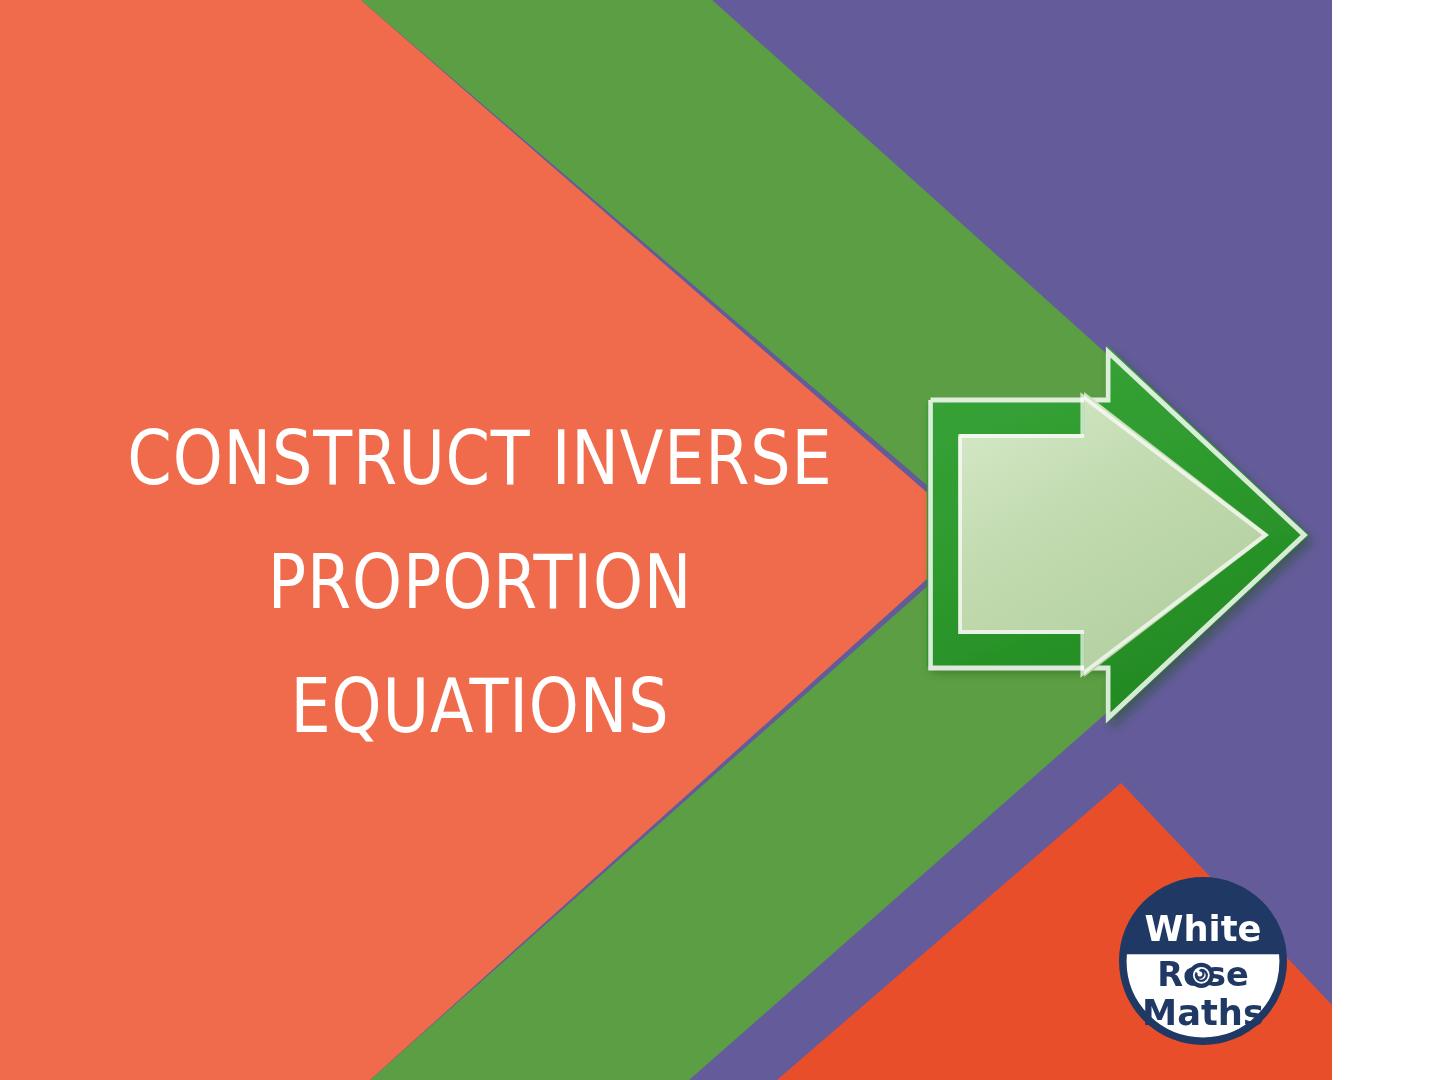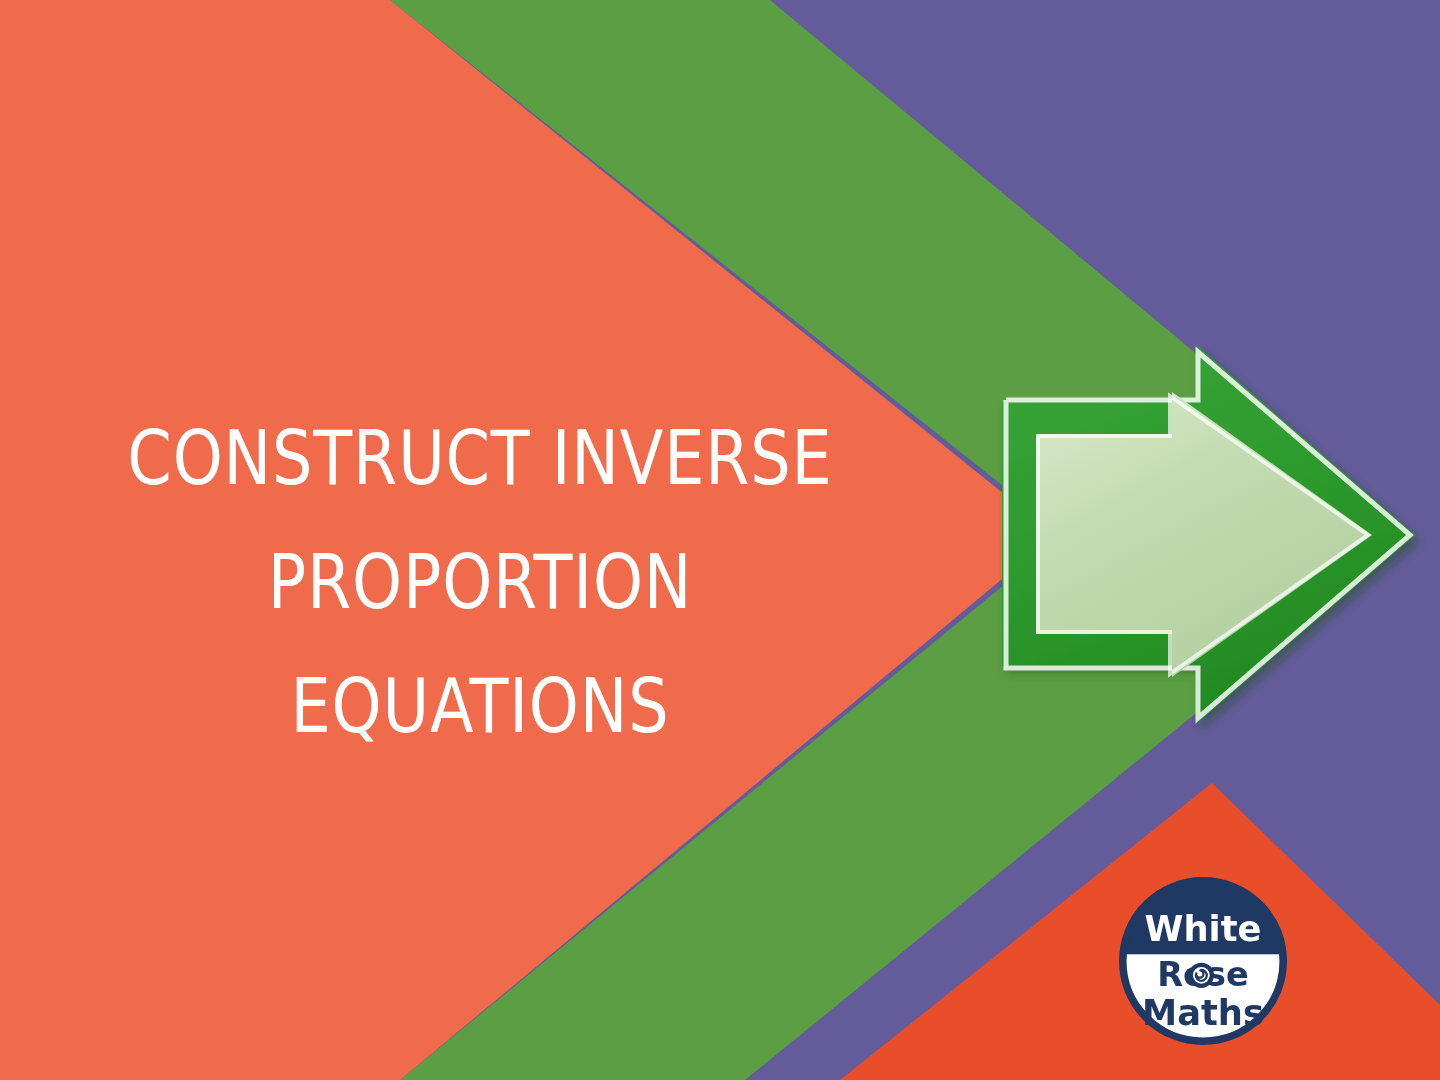--- a/index.html
+++ b/index.html
@@ -2,21 +2,21 @@
 <html><head>
 <meta charset="utf-8">
 <style>
   html, body {
     margin: 0;
     padding: 0;
     background: #ffffff;
   }
   #slide {
     position: relative;
-    width: 1440px;
+    width: 1332px;
     height: 1080px;
     overflow: hidden;
     font-family: "DejaVu Sans", sans-serif;
     background: #645B9A;
   }
 
   
   .bg-layer {
     position: absolute;
     inset: 0;

